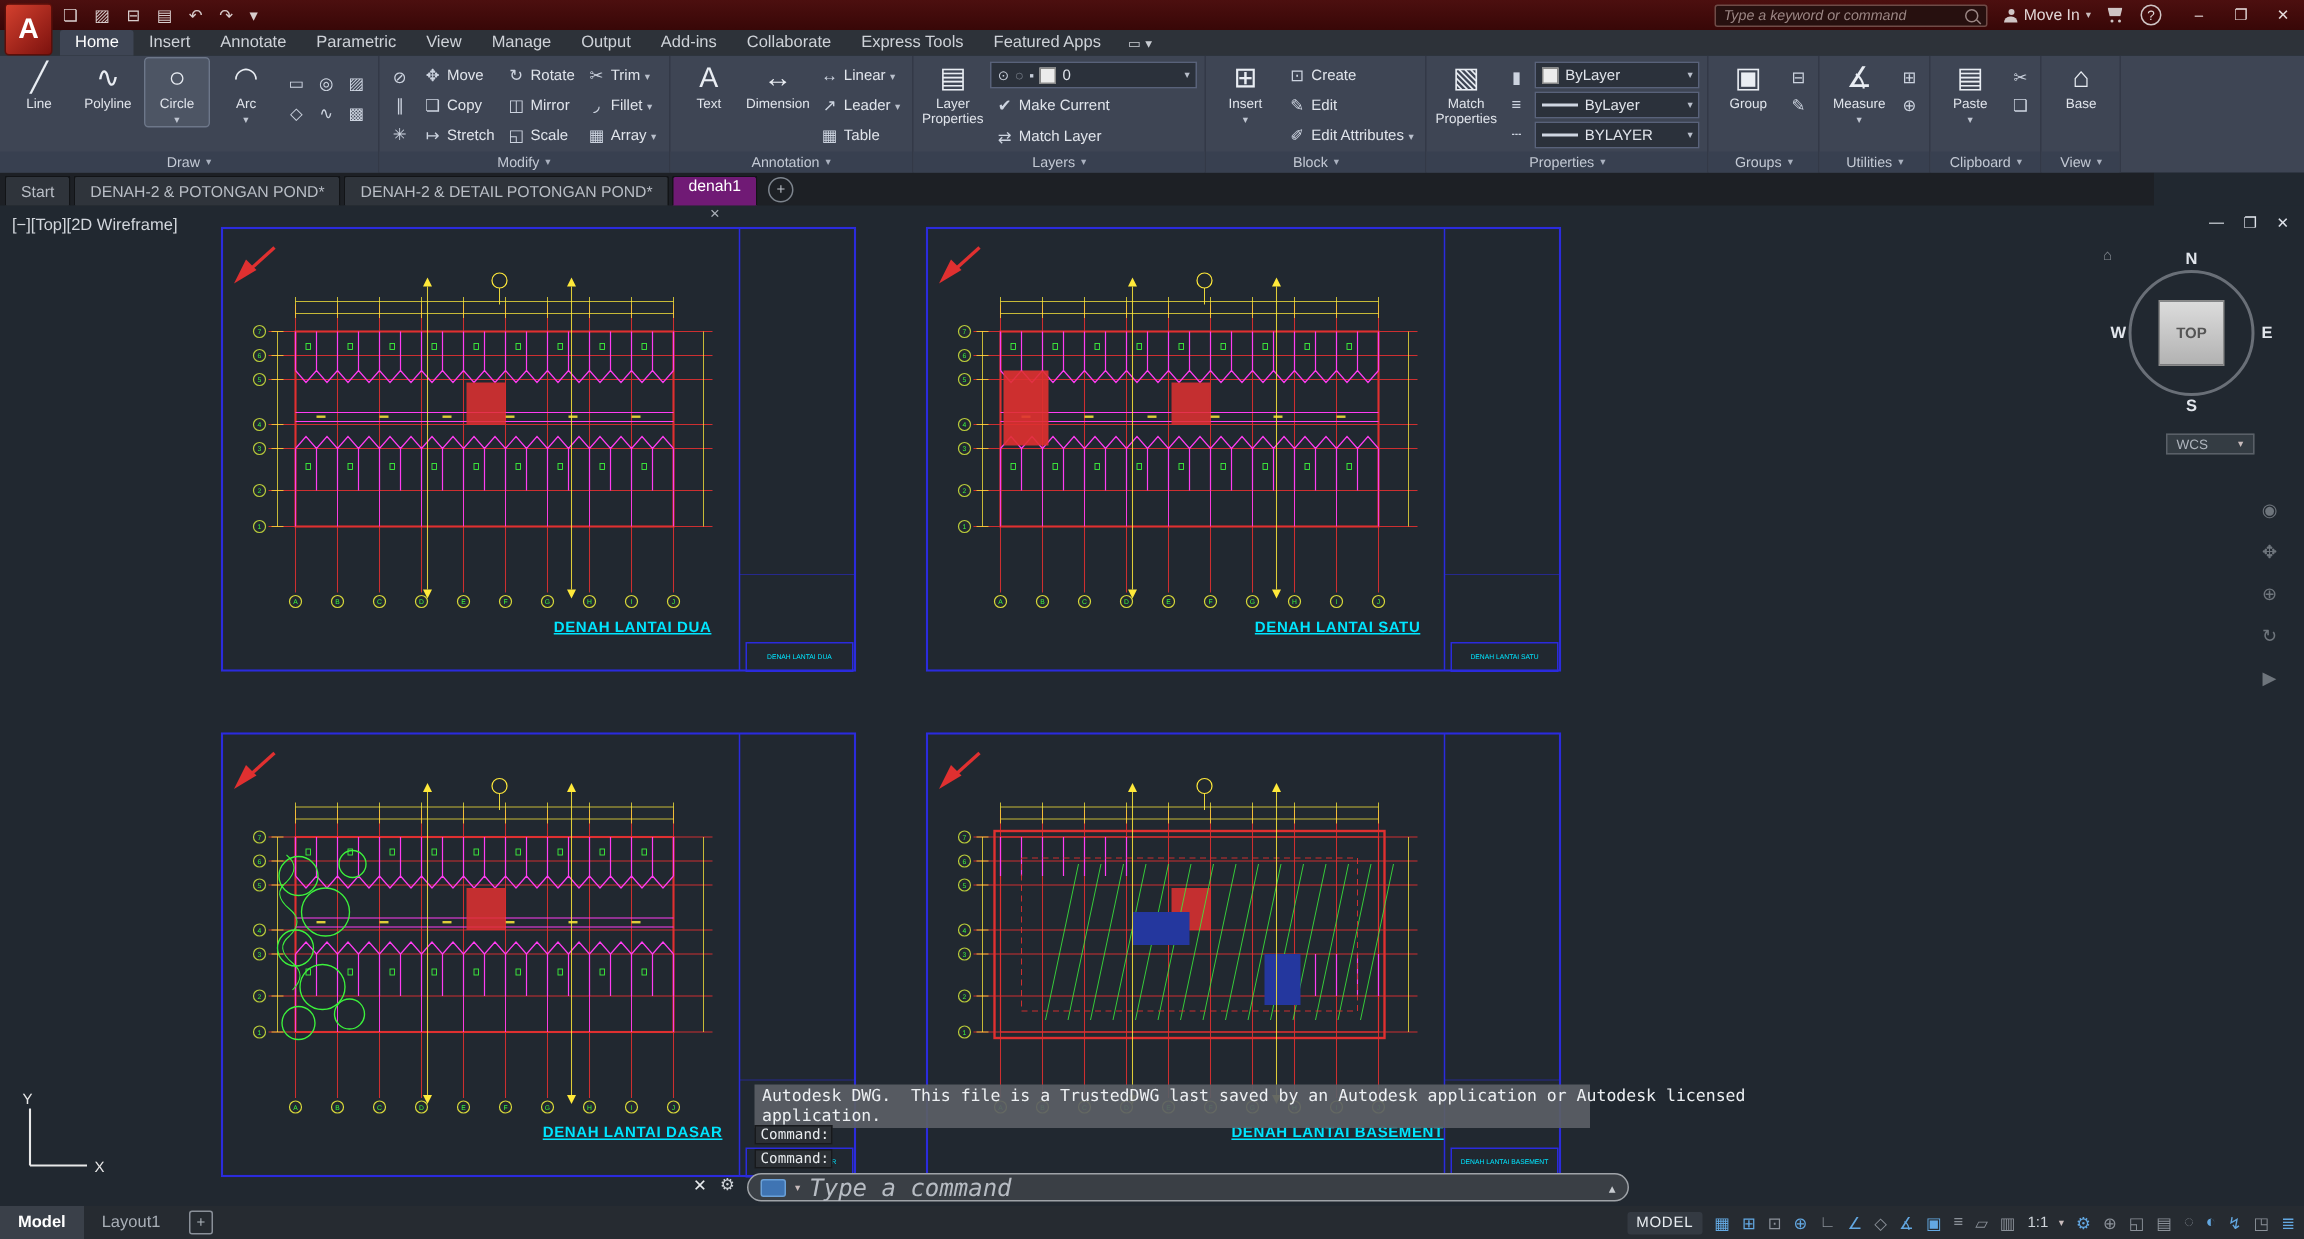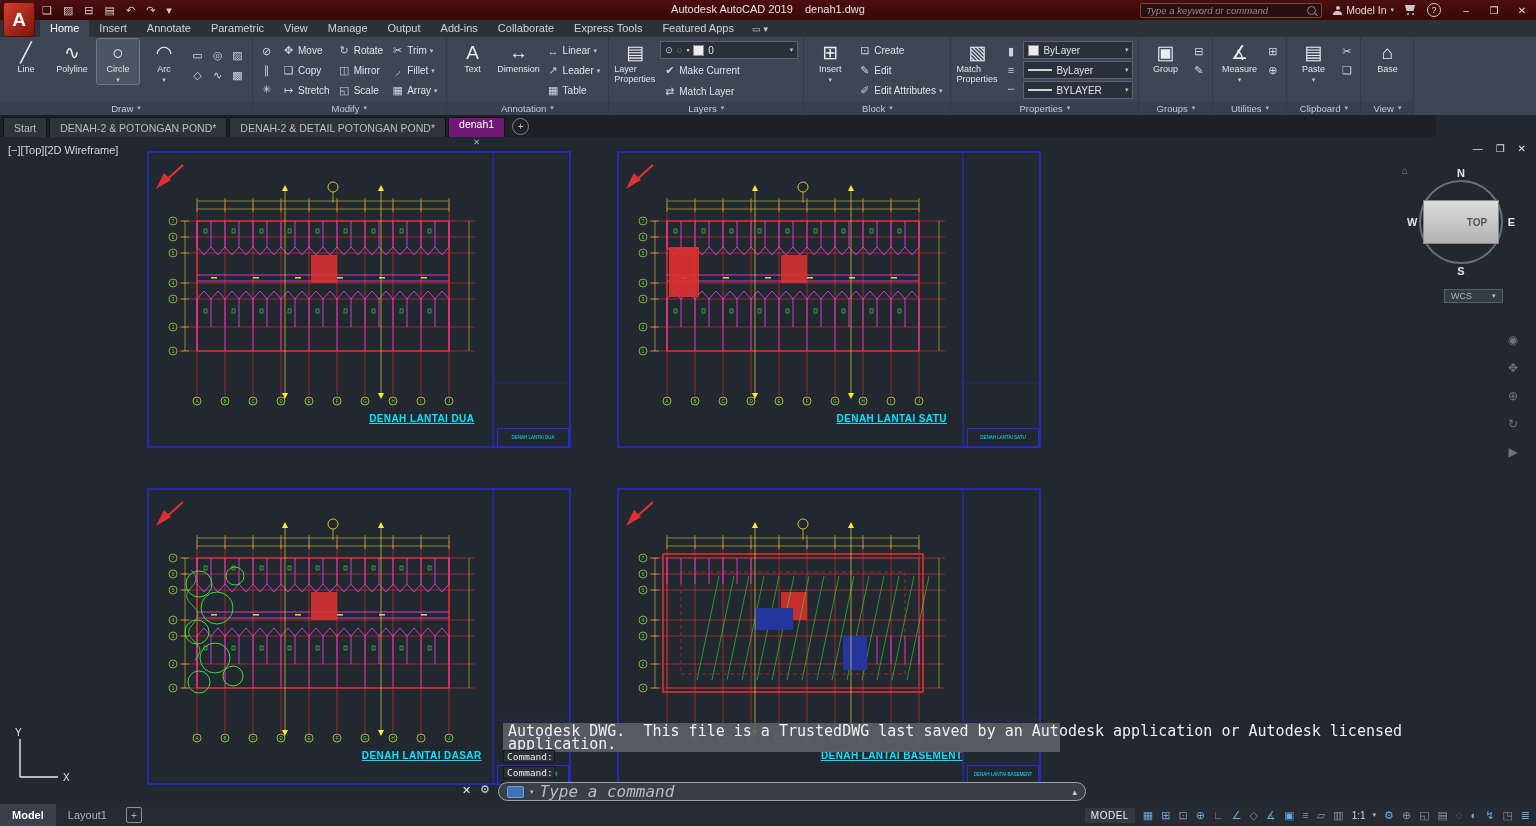--- a/index.html
+++ b/index.html
@@ -35,21 +35,21 @@
   .rib-toggle{display:flex;align-items:center;gap:3px;margin-left:8px;color:#c9cdd3;font-size:9px;padding-bottom:3px;}
 
   
   .ribbon{position:absolute;left:0;top:37px;width:1536px;height:78px;background:#3e4554;display:flex;z-index:10;}
   .panel{position:relative;height:78px;border-right:1px solid #333947;box-sizing:border-box;padding:2px 5px 15px;display:flex;gap:4px;align-items:flex-start;}
   .panel-footer{position:absolute;left:0;bottom:0;width:100%;height:14px;background:#384050;display:flex;align-items:center;justify-content:center;gap:4px;font-size:9.5px;color:#c3c9d4;}
   .farr{font-size:7px;color:#aab1bf;}
   .rbig{width:42px;display:flex;flex-direction:column;align-items:center;padding-top:3px;border-radius:2px;color:#e0e4eb;}
   .rbig.sel{background:#4d5564;outline:1px solid #6d7789;}
   .bic{font-size:19px;line-height:22px;color:#e9edf3;}
-  .blb{font-size:9px;line-height:1.08;margin-top:1px;}
+  .blb{font-size:9px;line-height:1.08;text-align:center;margin-top:1px;}
   .barr{font-size:7px;color:#c0c6d2;margin-top:1px;}
   .iconcol{display:flex;flex-direction:column;gap:3px;padding-top:4px;}
   .icbtn{width:17px;height:16px;display:flex;align-items:center;justify-content:center;font-size:11px;color:#ccd3df;border-radius:2px;}
   .icongrid{display:grid;grid-template-columns:repeat(3,18px);grid-auto-rows:18px;gap:2px;padding-top:8px;}
   .sgrid{display:grid;grid-template-columns:repeat(3,auto);grid-auto-rows:20px;column-gap:2px;padding-top:2px;}
   .stack{display:flex;flex-direction:column;gap:1px;padding-top:2px;}
   .sbtn{display:flex;align-items:center;gap:3px;font-size:10px;color:#e0e4eb;padding:0 3px;height:19px;white-space:nowrap;}
   .sic2{font-size:11px;width:13px;text-align:center;color:#ccd3df;flex:none;}
   .sarr{font-size:7px;color:#b9bfcb;}
   .lstack,.pstack{display:flex;flex-direction:column;gap:2px;padding-top:2px;}
@@ -74,33 +74,33 @@
   .vp-label{position:absolute;left:8px;top:7px;font-size:11px;color:#d2d6dc;z-index:4;}
   .dwc{position:absolute;right:10px;top:6px;display:flex;gap:13px;color:#dfe3ea;font-size:10px;z-index:4;}
   .plan{position:absolute;width:448px;height:317px;z-index:1;}
   .plan svg{position:absolute;left:0;top:0;}
   .plan svg text{font-family:"Liberation Sans",sans-serif;}
   .plan-title{position:absolute;bottom:36px;left:64%;transform:translateX(-50%);color:#00e5ff;font-size:10px;font-weight:bold;text-decoration:underline;letter-spacing:.4px;white-space:nowrap;}
   .tblock{position:absolute;right:14px;bottom:12px;width:72px;height:20px;border:1px solid #2b2bdd;color:#00e5ff;font-size:4.5px;line-height:1.2;display:flex;align-items:center;justify-content:center;text-align:center;padding:1px;box-sizing:border-box;}
 
   .vcube{position:absolute;left:1406px;top:30px;width:110px;height:110px;z-index:3;}
   .vc-ring{position:absolute;left:13px;top:13px;right:13px;bottom:13px;border-radius:50%;border:2px solid rgba(165,170,178,.55);}
-  .vc-face{position:absolute;left:50%;top:50%;transform:translate(-50%,-50%);width:42px;height:42px;background:linear-gradient(#dcdcdc,#b2b2b2);border:1px solid #8a8a8a;color:#555;font-size:10px;font-weight:bold;display:flex;align-items:center;justify-content:center;padding-left:32px;}
+  .vc-face{position:absolute;left:50%;top:50%;transform:translate(-50%,-50%);width:42px;height:42px;background:linear-gradient(#dcdcdc,#b2b2b2);border:1px solid #8a8a8a;color:#555;font-size:10px;font-weight:bold;display:flex;align-items:center;justify-content:center;}
   .vc-l{position:absolute;color:#e2e6ec;font-weight:bold;font-size:11px;}
   .vc-n{top:0;left:50%;transform:translateX(-50%);}
   .vc-s{bottom:0;left:50%;transform:translateX(-50%);}
   .vc-w{left:1px;top:50%;transform:translateY(-50%);}
   .vc-e{right:1px;top:50%;transform:translateY(-50%);}
   .vc-home{position:absolute;left:-4px;top:-2px;font-size:10px;color:rgba(200,205,212,.6);}
   .wcs{position:absolute;left:1444px;top:152px;background:rgba(70,76,84,.55);border:1px solid #5a6068;color:#aeb4bc;font-size:9px;padding:1px 6px;display:flex;align-items:center;gap:20px;z-index:3;}
   .navbar{position:absolute;left:1502px;top:196px;width:22px;display:flex;flex-direction:column;align-items:center;gap:14px;color:#aeb4ba;font-size:12px;opacity:.55;z-index:3;}
 
   .ucs{position:absolute;left:6px;top:590px;z-index:2;}
 
-  .dwgmsg{position:absolute;left:503px;top:586px;width:557px;background:rgba(90,95,101,.93);color:#edf0f3;font-family:"DejaVu Sans Mono",monospace;font-size:15px;line-height:12.5px;padding:2px 5px;white-space:pre;box-sizing:border-box;z-index:6;}
+  .dwgmsg{position:absolute;left:503px;top:586px;width:557px;background:rgba(90,95,101,.93);color:#edf0f3;font-family:"DejaVu Sans Mono",monospace;font-size:11px;line-height:12.5px;padding:2px 5px;white-space:pre;box-sizing:border-box;z-index:6;}
   .cmdline{position:absolute;left:503px;width:52px;height:13px;background:#2c3035;border:1px solid #17191c;color:#e8ebee;font-family:"DejaVu Sans Mono",monospace;font-size:9.5px;display:flex;align-items:center;padding:0 3px;box-sizing:border-box;z-index:6;}
   .cmdbar{position:absolute;left:498px;top:645px;width:588px;height:19px;background:#3a3f45;border:1px solid #9fa3a8;border-radius:10px;display:flex;align-items:center;padding:0 8px;gap:6px;box-sizing:border-box;z-index:7;}
   .cmdkb{width:15px;height:10px;background:#3f74b3;border:1px solid #6aa0d8;border-radius:2px;flex:none;}
   .cmdph{font-family:"DejaVu Sans Mono",monospace;font-size:16px;font-style:italic;color:#b7bcc3;}
   .cmdup{margin-left:auto;color:#c8ccd1;font-size:9px;}
   .cmdx{position:absolute;left:462px;top:647px;color:#e8ebee;font-size:11px;z-index:7;}
   .cmdwrench{position:absolute;left:480px;top:646px;color:#cfd3d8;font-size:11px;z-index:7;}
 
   
   .bottombar{position:absolute;left:0;top:804px;width:1536px;height:22px;background:#262b31;display:flex;align-items:center;z-index:25;}
@@ -123,29 +123,28 @@
   <div class="titlebar">
     <div class="qat">
         <span class="qicon">❏</span>
         <span class="qicon">▨</span>
         <span class="qicon">⊟</span>
         <span class="qicon">▤</span>
         <span class="qicon">↶</span>
         <span class="qicon">↷</span>
         <span class="qicon">▾</span>
       </div>
-    <div class="tb-title">Autodesk AutoCAD 2019    denah1.dwg</div>
     <div class="tb-right">
       <div class="searchbox">
         <span class="ph">Type a keyword or command</span>
         <span class="mag"></span>
       </div>
       <div class="signin">
         <span class="person"></span>
-        <span>Model In</span>
+        <span>Move In</span>
         <span class="c7">▾</span>
       </div>
       <div class="cart"></div>
       <span class="help">?</span>
       <div class="winbtns">
           <span class="wbtn">–</span>
           <span class="wbtn">❐</span>
           <span class="wbtn">✕</span>
         </div>
     </div>

